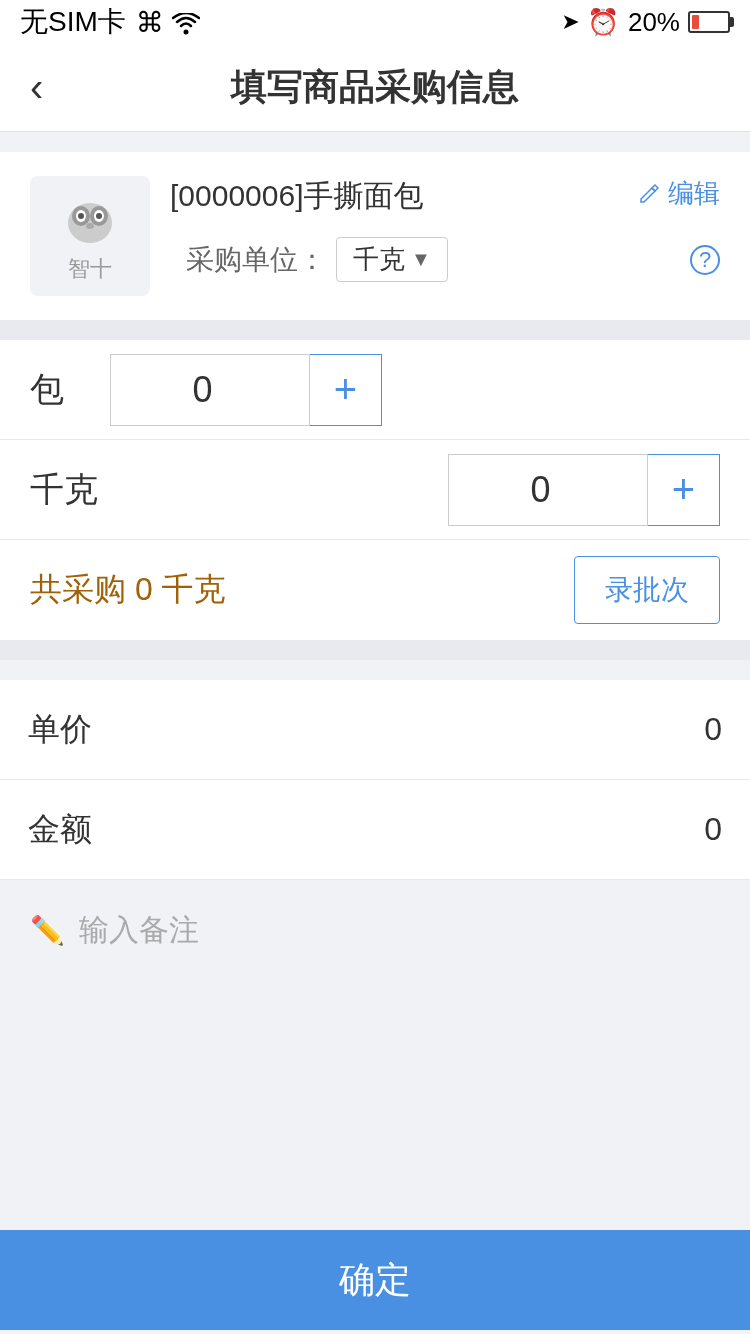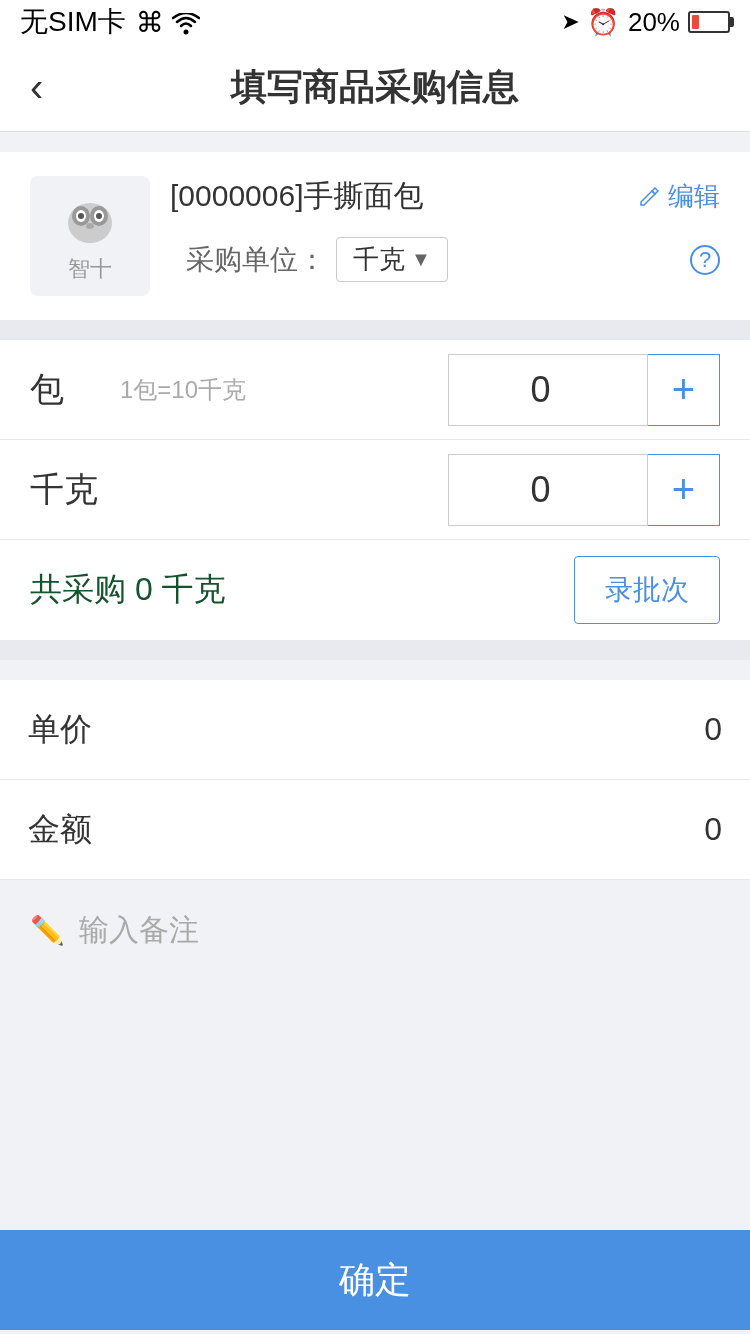--- a/index.html
+++ b/index.html
@@ -96,21 +96,21 @@
     .product-image-text {
       font-size: 22px;
       color: #999;
     }
     .product-info {
       flex: 1;
     }
     .product-info-top {
       display: flex;
       justify-content: space-between;
-      align-items: center;
+      align-items: flex-start;
     }
     .product-name {
       font-size: 30px;
       color: #333;
       font-weight: 500;
       flex: 1;
     }
     .edit-btn {
       font-size: 26px;
       color: #4a90e2;
@@ -222,21 +222,21 @@
     .summary-row {
       display: flex;
       align-items: center;
       justify-content: space-between;
       padding: 0 30px;
       height: 100px;
       background: #fff;
     }
     .summary-text {
       font-size: 32px;
-      color: #14532d;
+      color: #a16207;
     }
     .record-batch-btn {
       border: 1px solid #4a90e2;
       color: #4a90e2;
       background: #fff;
       font-size: 28px;
       padding: 14px 30px;
       border-radius: 4px;
       cursor: pointer;
     }
@@ -382,21 +382,20 @@
       </div>
     </div>
   </div>
 
   <div class="section-divider"></div>
 
   <div class="input-section">
 
     <div class="input-row">
       <span class="input-label">包</span>
-      <span class="input-sublabel">1包=10千克</span>
       <div class="input-control">
         <input class="input-field" type="number" value="0" style="">
         <div class="plus-btn">+</div>
       </div>
     </div>
 
     <div class="input-row">
       <span class="input-label">千克</span>
       <span class="input-sublabel"></span>
       <div class="input-control">

